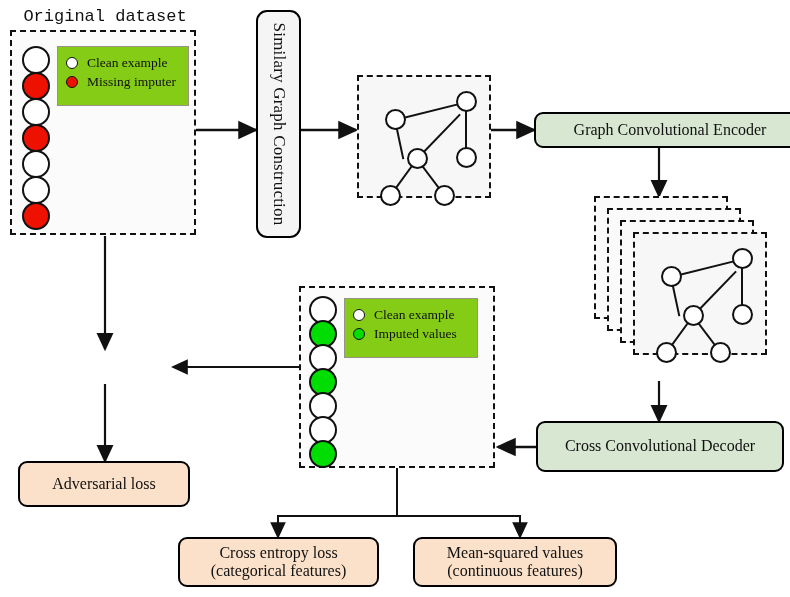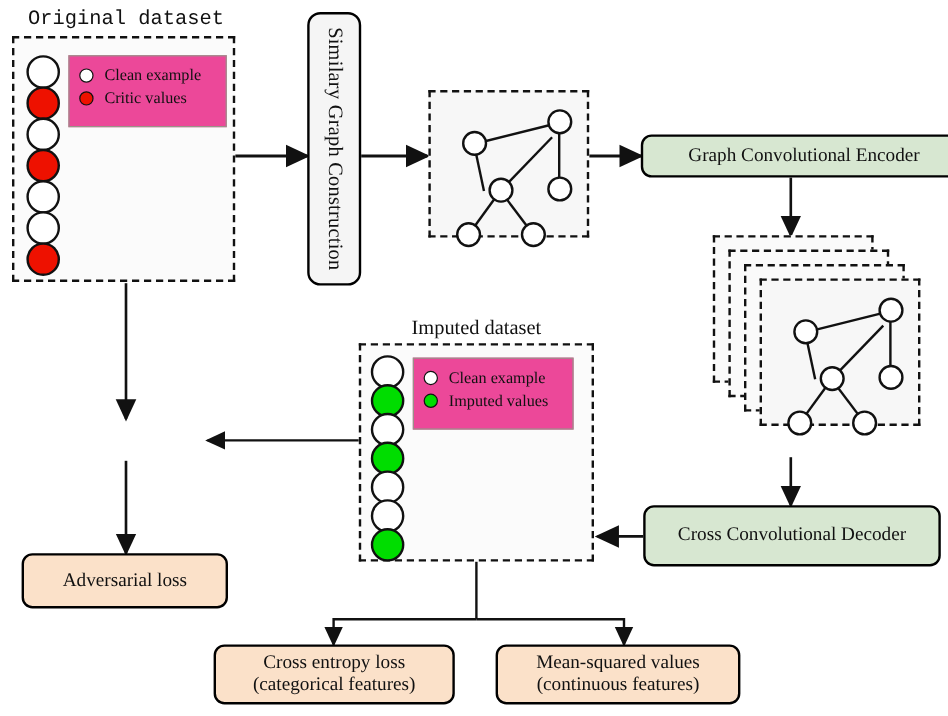--- a/index.html
+++ b/index.html
@@ -23,21 +23,21 @@
     position:absolute;
     font-size:17px;
     color:#111;
     white-space:nowrap;
     text-align:center;
   }
 
   
   .legend{
     position:absolute;
-    background:#ec4899;
+    background:#84cc16;
     border:1px solid #9a9289;
     box-sizing:border-box;
     padding:6px 10px 6px 8px;
   }
   .legend-row{
     display:flex;align-items:center;
     height:19px;
     white-space:nowrap;
   }
   .legend-dot{
@@ -165,21 +165,21 @@
     <div class="circ" style="top:156px;left:0px;background:#ee1100;"></div>
   </div>
 
   <div class="legend" style="left:57px;top:46px;width:132px;height:60px;">
     <div class="legend-row">
       <span class="legend-dot" style="background:#ffffff;"></span>
       <span class="legend-label">Clean example</span>
     </div>
     <div class="legend-row">
       <span class="legend-dot" style="background:#ee1100;"></span>
-      <span class="legend-label">Critic values</span>
+      <span class="legend-label">Missing imputer</span>
     </div>
   </div>
 
   <div class="vbox" style="left:256px;top:10px;width:45px;height:228px;">
     <span class="vtext">Similary Graph Construction</span>
   </div>
 
   <div class="graph-panel" style="left:357px;top:75px;width:134px;height:123px;">
 
     <div class="gedge" style="left:36px;top:42px;width:74px;transform:rotate(-14deg);"></div>
@@ -216,21 +216,20 @@
     <div class="gnode" style="left:48px;top:71px;"></div>
     <div class="gnode" style="left:97px;top:70px;"></div>
     <div class="gnode" style="left:21px;top:108px;"></div>
     <div class="gnode" style="left:75px;top:108px;"></div>
   </div>
 
   <div class="rbox green" style="left:536px;top:421px;width:248px;height:51px;flex-direction:column;">
     <span class="two-line">Cross Convolutional Decoder</span>
   </div>
 
-  <div class="box-title" style="left:299px;top:263px;width:196px;">Imputed dataset</div>
 
   <div class="dashed-box" style="left:299px;top:286px;width:196px;height:182px;"></div>
 
   <div class="circ-col" style="left:309px;top:296px;width:30px;height:170px;">
     <div class="circ" style="top:0px;left:0px;background:#ffffff;"></div>
     <div class="circ" style="top:24px;left:0px;background:#00dd00;"></div>
     <div class="circ" style="top:48px;left:0px;background:#ffffff;"></div>
     <div class="circ" style="top:72px;left:0px;background:#00dd00;"></div>
     <div class="circ" style="top:96px;left:0px;background:#ffffff;"></div>
     <div class="circ" style="top:120px;left:0px;background:#ffffff;"></div>

